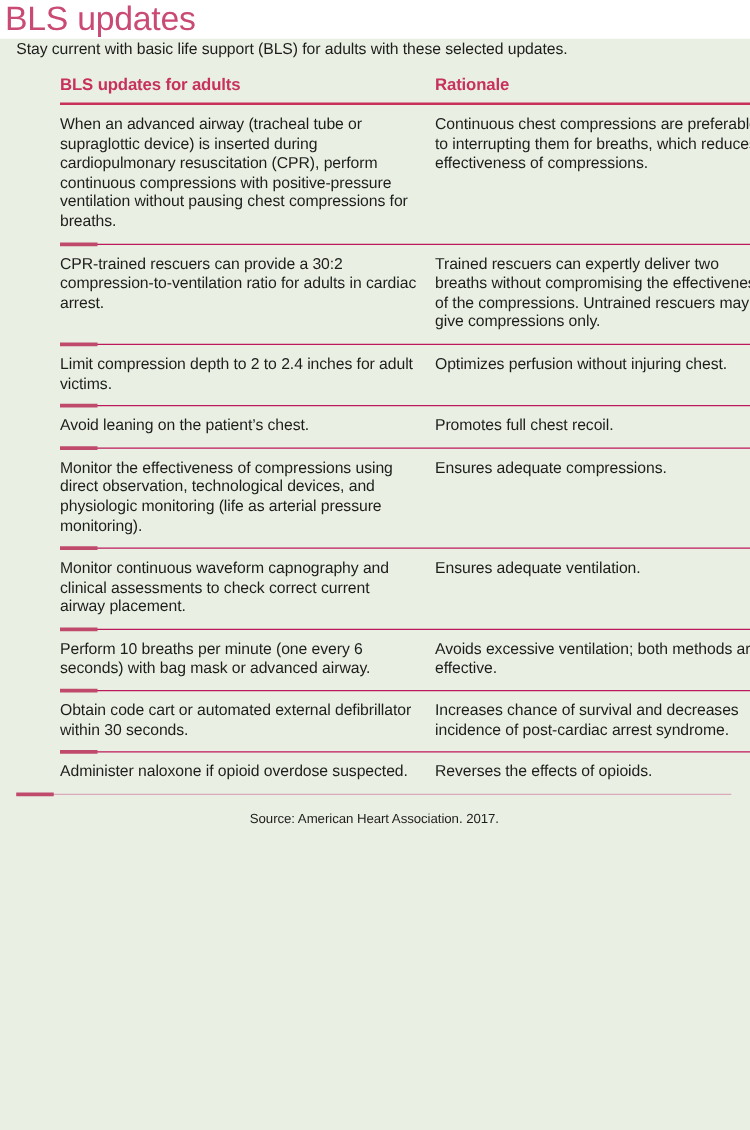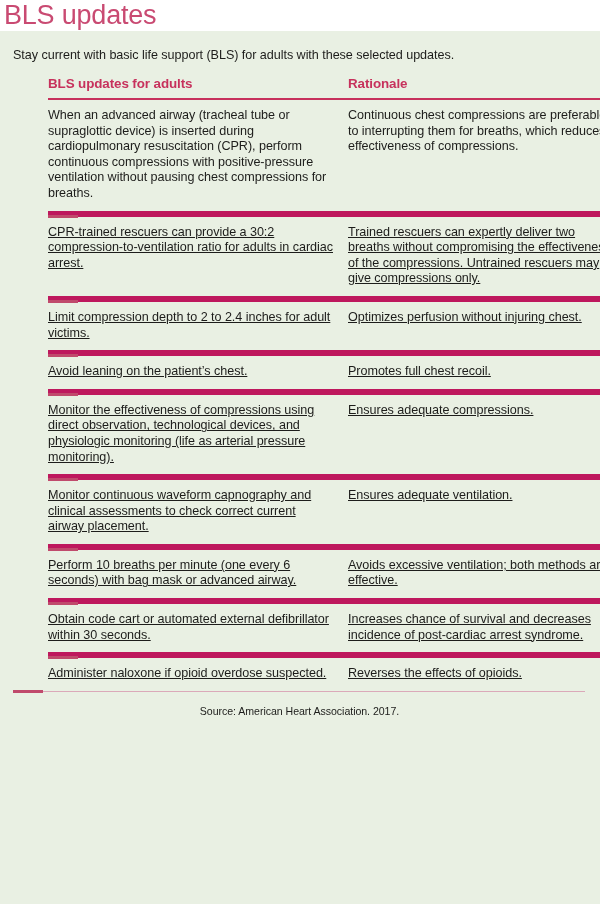--- a/index.html
+++ b/index.html
@@ -44,21 +44,20 @@
     background: #e9f0e3;
     height: 873px;
     padding: 0 14px 0 13px;
     box-sizing: border-box;
     position: relative;
   }
   .intro {
     font-size: 12.6px;
     line-height: 16px;
     color: #1d1d1b;
-    padding-top: 16px;
     padding-bottom: 0;
     letter-spacing: -0.05px;
   }
   
   table.bls-table {
     width: 100%;
     border-collapse: collapse;
     table-layout: fixed;
     margin-top: 13px;
     margin-left: 35px;
@@ -87,22 +86,21 @@
     padding: 8px 14px 9px 0;
     letter-spacing: -0.05px;
     position: relative;
   }
   td.cell.right {
     padding-right: 2px;
   }
 
   
   tr.data-row + tr.data-row td.cell {
-    border-top: 6px solid #be185d;
-    text-decoration: underline;
+    border-top: 1px solid #be185d;
   }
   tr.data-row + tr.data-row td.cell.left::before {
     content: "";
     position: absolute;
     top: -2px;
     left: 0;
     width: 30px;
     height: 3px;
     background: #c04a6c;
   }

